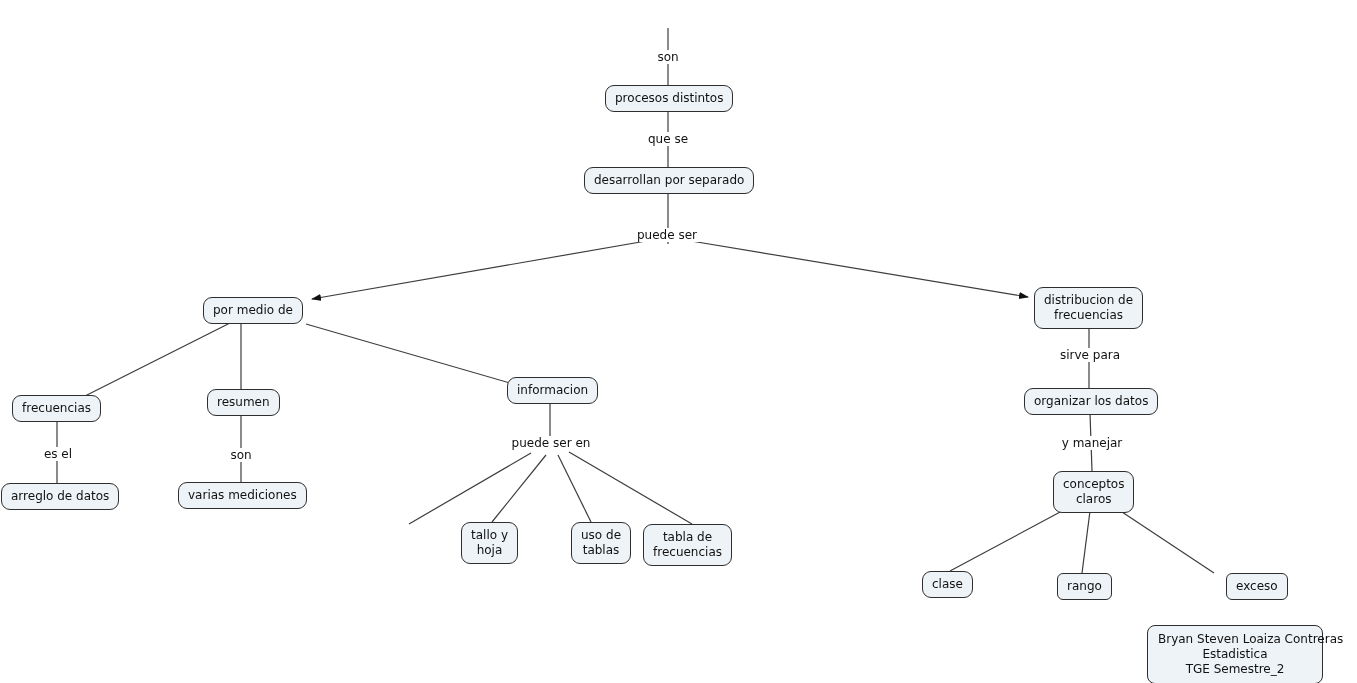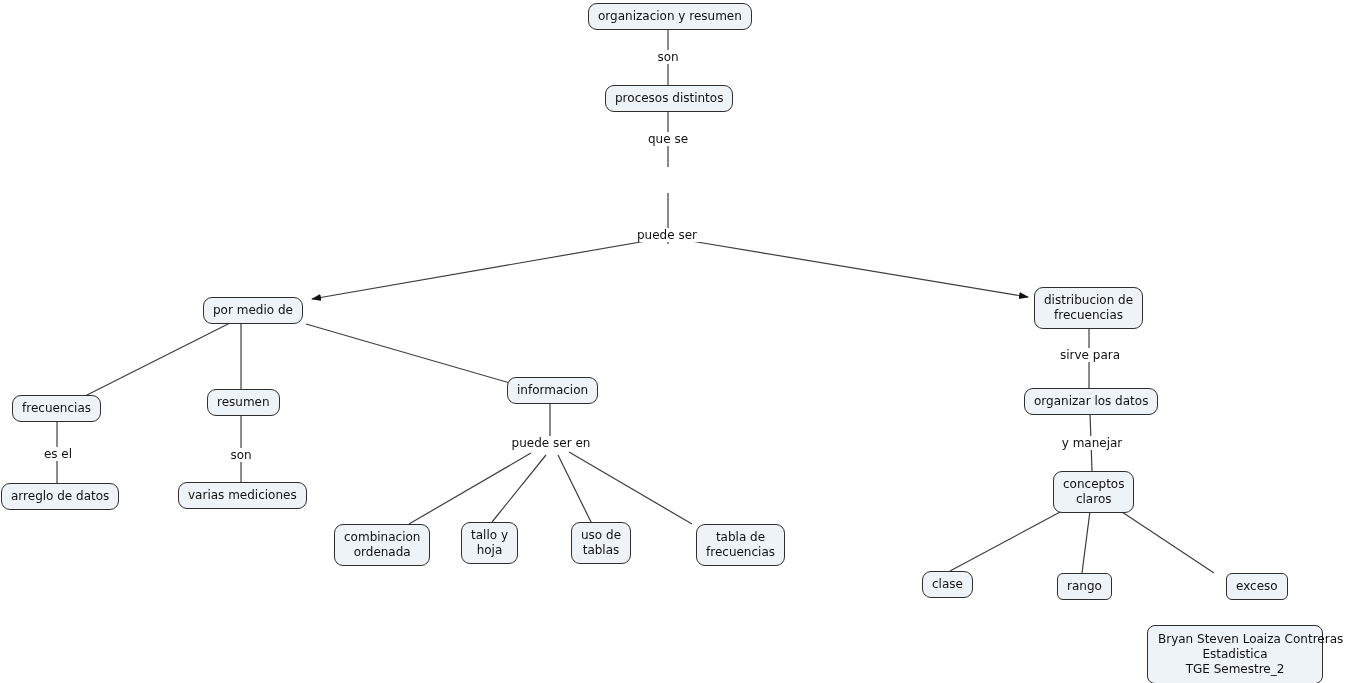--- a/index.html
+++ b/index.html
@@ -81,35 +81,33 @@
       <line x1="558" y1="455" x2="591" y2="522"></line>
       <line x1="569" y1="452" x2="692" y2="524"></line>
       <line x1="1089" y1="326" x2="1089" y2="388"></line>
       <line x1="1090" y1="413" x2="1092" y2="471"></line>
       <line x1="1062" y1="511" x2="950" y2="571"></line>
       <line x1="1090" y1="511" x2="1082" y2="573"></line>
       <line x1="1116" y1="508" x2="1214" y2="573"></line>
     </g>
   </svg>
 
-  <div class="node" style="left:588px;top:3px;">organizacion y resumen</div>
   <div class="node" style="left:605px;top:85px;">procesos distintos</div>
+  <div class="node" style="left:584px;top:167px;">desarrollan por separado</div>
   <div class="node" style="left:203px;top:297px;">por medio de</div>
   <div class="node" style="left:12px;top:395px;">frecuencias</div>
   <div class="node" style="left:1px;top:483px;">arreglo de datos</div>
   <div class="node" style="left:207px;top:389px;">resumen</div>
   <div class="node" style="left:178px;top:482px;">varias mediciones</div>
   <div class="node" style="left:507px;top:377px;">informacion</div>
-  <div class="node" style="left:334px;top:524px;">combinacion
-ordenada</div>
   <div class="node" style="left:461px;top:522px;">tallo y
 hoja</div>
   <div class="node" style="left:571px;top:522px;">uso de
 tablas</div>
-  <div class="node" style="left:696px;top:524px;">tabla de
+  <div class="node" style="left:643px;top:524px;">tabla de
 frecuencias</div>
   <div class="node" style="left:1034px;top:287px;">distribucion de
 frecuencias</div>
   <div class="node" style="left:1024px;top:388px;">organizar los datos</div>
   <div class="node" style="left:1053px;top:471px;">conceptos
 claros</div>
   <div class="node" style="left:922px;top:571px;">clase</div>
   <div class="node" style="left:1057px;top:573px;border-radius:6px;">rango</div>
   <div class="node" style="left:1226px;top:573px;border-radius:6px;">exceso</div>
 

